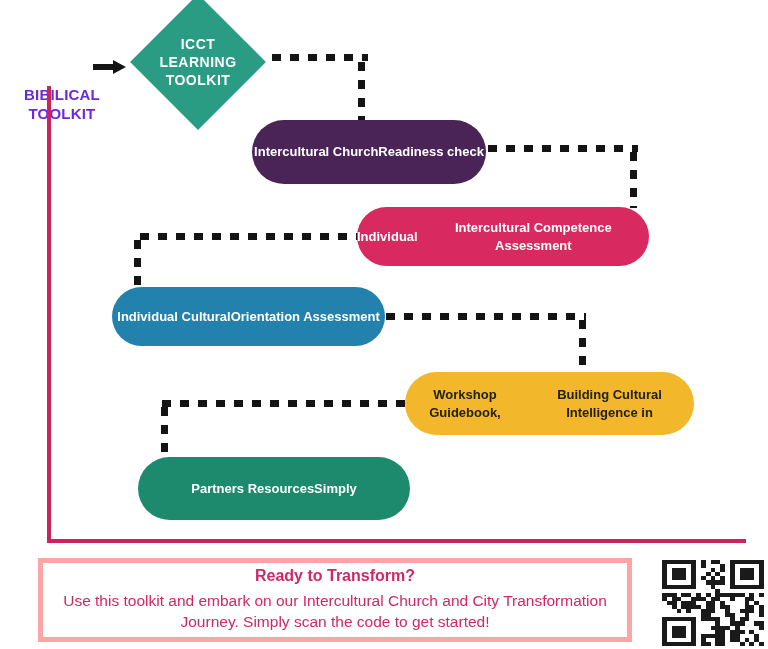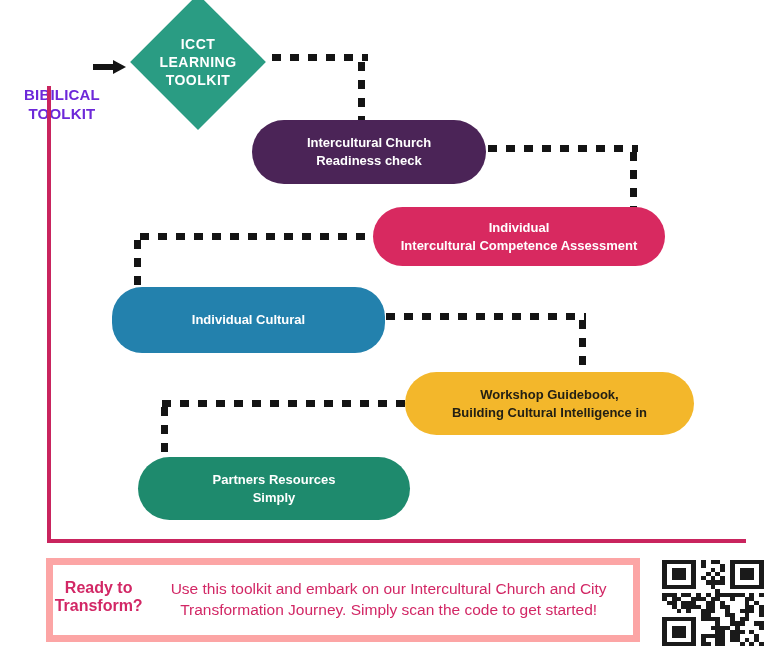--- a/index.html
+++ b/index.html
@@ -22,30 +22,30 @@
   .diamond{position:absolute;left:20px;top:20px;width:96px;height:96px;background:#2a9c83;transform:rotate(45deg);}
   .diamond-text{position:absolute;left:0;top:0;width:136px;height:136px;display:flex;flex-direction:column;
     align-items:center;justify-content:center;color:#fff;font-weight:bold;font-size:14px;line-height:1.3;letter-spacing:.5px;}
   
   .pink-vline{position:absolute;left:47px;top:86px;width:4px;height:455px;background:#c9245e;}
   .pink-hline{position:absolute;left:47px;top:539px;width:699px;height:4px;background:#c9245e;}
   
   .dash-h{position:absolute;height:7px;background:repeating-linear-gradient(90deg,#141414 0 9px,transparent 9px 18px);}
   .dash-v{position:absolute;width:7px;background:repeating-linear-gradient(180deg,#141414 0 9px,transparent 9px 18px);}
   
-  .node{position:absolute;display:flex;flex-direction:column;align-items:center;justify-content:center;
+  .node{position:absolute;display:flex;align-items:center;justify-content:center;
     color:#ffffff;font-weight:bold;font-size:13px;line-height:1.35;text-align:center;border-radius:32px;}
   .node-purple{left:252px;top:120px;width:234px;height:64px;background:#4b2457;}
-  .node-pink{left:373px;top:207px;width:292px;height:59px;background:#d82960;border-radius:30px;}
-  .node-blue{left:112px;top:287px;width:273px;height:66px;background:#2381ad;border-radius:30px;}
+  .node-pink{left:357px;top:207px;width:292px;height:59px;background:#d82960;border-radius:30px;}
+  .node-blue{left:112px;top:287px;width:273px;height:59px;background:#2381ad;border-radius:30px;}
   .node-yellow{left:405px;top:372px;width:289px;height:63px;background:#f3b72b;color:#232014;}
   .node-green{left:138px;top:457px;width:272px;height:63px;background:#1e8a6d;}
   
-  .footer-box{position:absolute;left:46px;top:558px;width:594px;height:84px;border:7px solid #fca5a5;
-    background:#fff;box-sizing:border-box;display:flex;flex-direction:row;align-items:center;justify-content:center;}
+  .footer-box{position:absolute;left:38px;top:558px;width:594px;height:84px;border:5px solid #fca5a5;
+    background:#fff;box-sizing:border-box;display:flex;flex-direction:column;align-items:center;justify-content:center;}
   .footer-title{color:#d22765;font-weight:bold;font-size:16px;margin-bottom:6px;text-align:center;}
   .footer-body{color:#d22765;font-weight:normal;font-size:15.5px;line-height:1.35;text-align:center;max-width:560px;}
   
   .qr{position:absolute;left:662px;top:560px;width:102px;height:86px;}
   .qr svg{width:100%;height:100%;}
 </style>
 </head>
 <body>
 
 <div id="canvas">
@@ -92,20 +92,21 @@
     <div>Readiness check</div>
   </div>
 
   <div class="node node-pink">
     <div>Individual</div>
     <div>Intercultural Competence Assessment</div>
   </div>
 
   <div class="node node-blue">
     <div>Individual Cultural</div>
+    <div>Orientation Assessment</div>
   </div>
 
   <div class="node node-yellow">
     <div>Workshop Guidebook,</div>
     <div>Building Cultural Intelligence in</div>
   </div>
 
   <div class="node node-green">
     <div>Partners Resources</div>
     <div>Simply</div>

